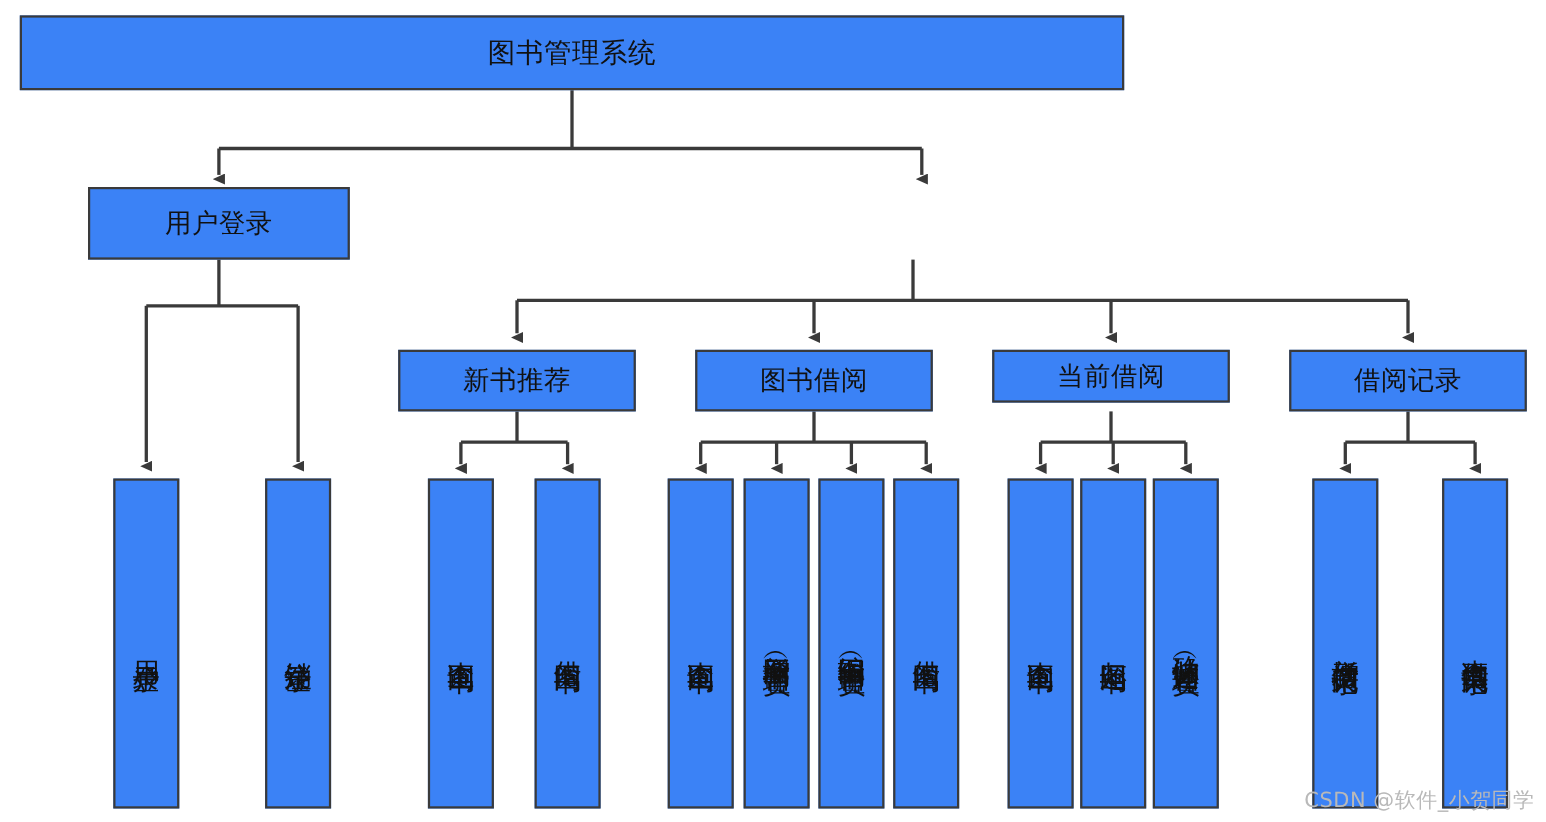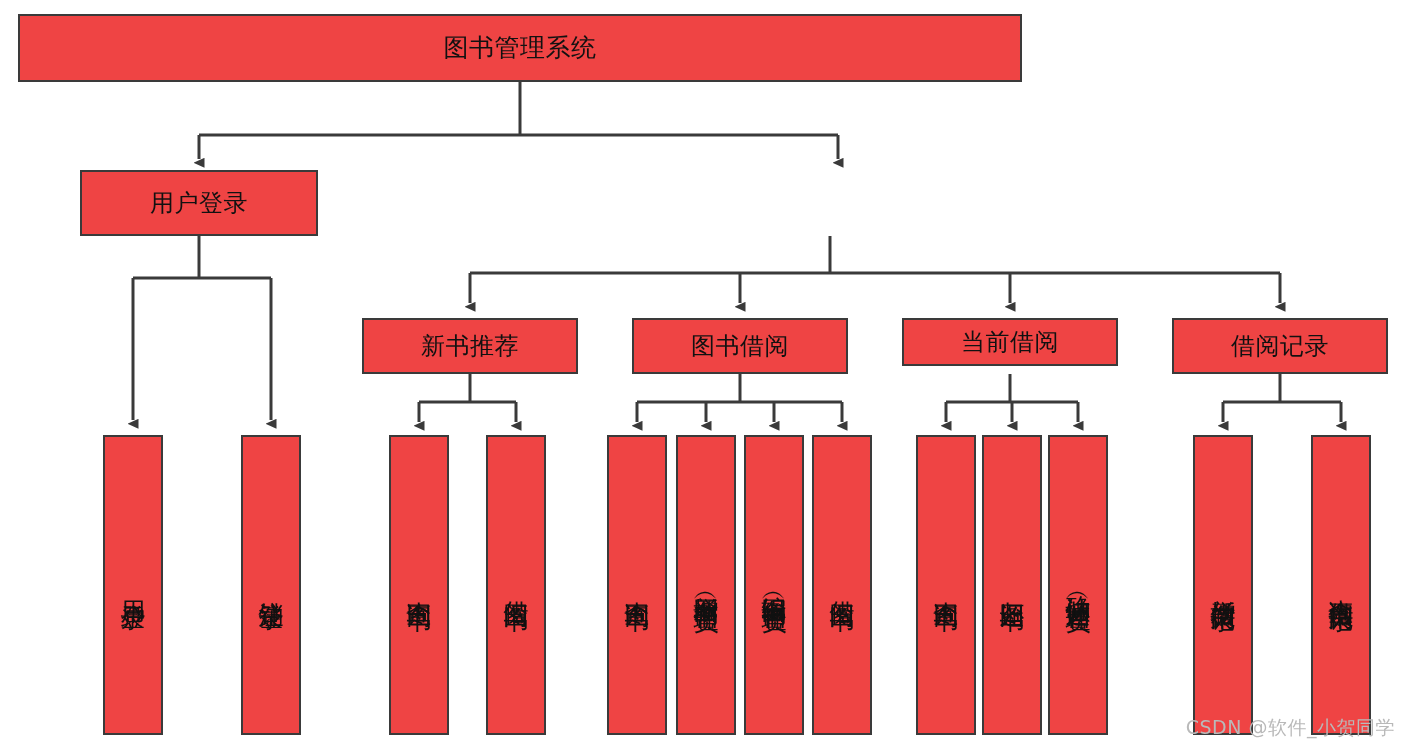--- a/index.html
+++ b/index.html
@@ -22,21 +22,21 @@
     position: absolute;
     left: 0;
     top: 0;
     width: 1405px;
     height: 747px;
     pointer-events: none;
   }
   .node {
     position: absolute;
     box-sizing: border-box;
-    background: #ef4444;
+    background: #3b82f6;
     border: 2.5px solid #3a3a3a;
     display: flex;
     align-items: center;
     justify-content: center;
     z-index: 2;
   }
   .node .label {
     color: #111111;
     letter-spacing: 0.5px;
     white-space: nowrap;

